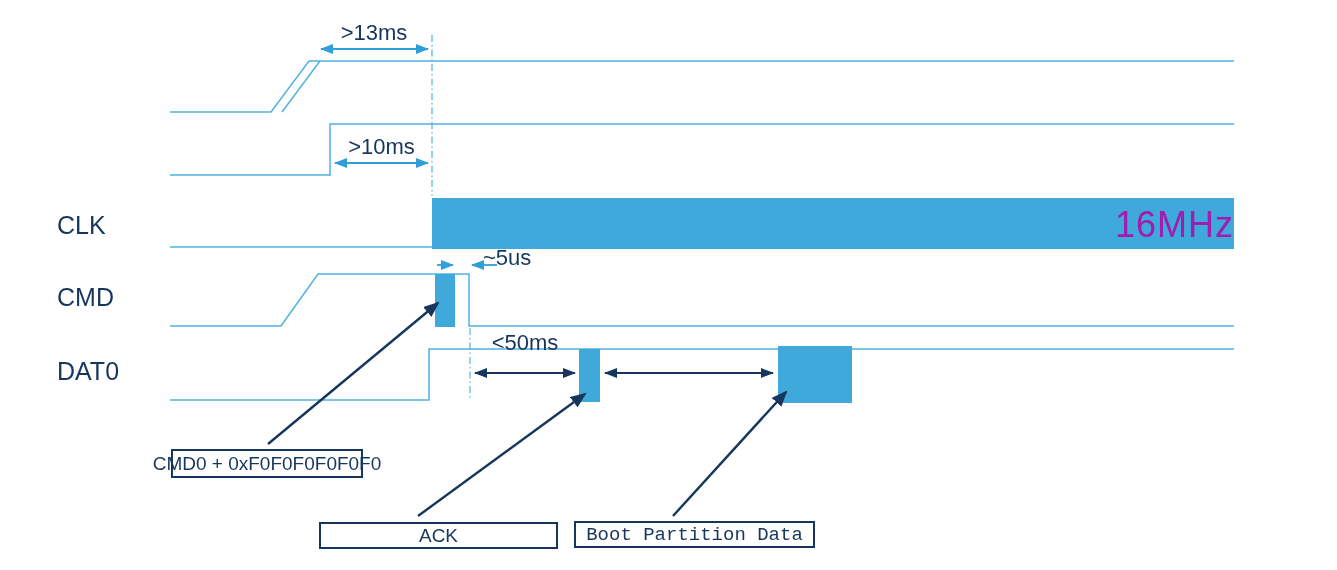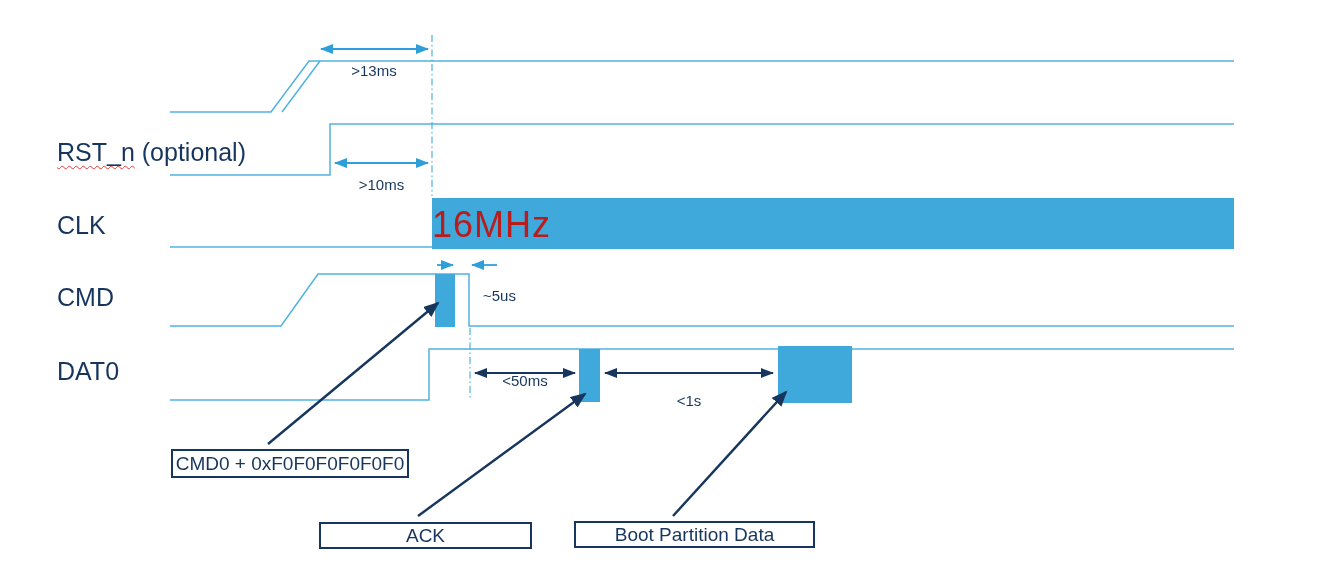--- a/index.html
+++ b/index.html
@@ -14,39 +14,38 @@
     color:var(--navy);white-space:nowrap;
   }
   .squiggle{
     text-decoration-line:underline;
     text-decoration-style:wavy;
     text-decoration-color:var(--squiggle,#E03C3C);
     text-decoration-thickness:1px;
     text-underline-offset:4px;
   }
   .dim-label{
-    position:absolute;font-size:15px;line-height:1.05;color:var(--navy);
+    position:absolute;font-size:22px;line-height:1.05;color:var(--navy);
     white-space:nowrap;
-    margin-top:42px;
   }
   .center{text-align:center;}
   .bar-label{
     position:absolute;left:432px;top:201px;width:802px;height:48px;
-    font-size:36px;color:#b91c1c;text-align:left;line-height:48px;
+    font-size:36px;color:#a21caf;text-align:right;line-height:48px;
     letter-spacing:1px;
   }
   .callout{
     position:absolute;box-sizing:border-box;background:#fff;
     border:2px solid var(--navy);display:flex;align-items:center;
     justify-content:center;font-size:19px;color:var(--navy);
     white-space:nowrap;
   }
-  #callout-cmd0{left:171px;top:449px;width:238px;height:29px;}
-  #callout-ack{left:319px;top:522px;width:213px;height:27px;}
-  #callout-boot{left:574px;top:521px;width:241px;height:27px;}
+  #callout-cmd0{left:171px;top:449px;width:192px;height:29px;}
+  #callout-ack{left:319px;top:522px;width:239px;height:27px;}
+  #callout-boot{left:574px;top:521px;width:241px;height:27px;font-family:Liberation Mono, monospace;}
 </style>
 </head>
 <body>
 
 <div id="stage">
 
   <svg id="wave-svg" width="1337" height="570" viewBox="0 0 1337 570">
     <defs>
       <marker id="mB" markerWidth="14" markerHeight="10" refX="12" refY="5" orient="auto-start-reverse" markerUnits="userSpaceOnUse">
         <path d="M0,0 L13,5 L0,10 Z" fill="#2E9FD8"></path>
@@ -90,30 +89,28 @@
       <line x1="605" y1="373" x2="773" y2="373" marker-start="url(#mN)" marker-end="url(#mN)"></line>
     </g>
 
     <g stroke="#17365D" stroke-width="2.4" fill="none">
       <line x1="268" y1="444" x2="438" y2="303" marker-end="url(#mC)"></line>
       <line x1="418" y1="516" x2="585" y2="394" marker-end="url(#mC)"></line>
       <line x1="673" y1="516" x2="786" y2="392" marker-end="url(#mC)"></line>
     </g>
   </svg>
 
-  <div class="sig-label" style="top:139px"><span class="squiggle">RST_n</span><span> (optional)</span></div>
   <div class="sig-label" style="top:212px">CLK</div>
   <div class="sig-label" style="top:284px">CMD</div>
   <div class="sig-label" style="top:358px">DAT0</div>
 
   <div class="dim-label center" style="left:318px;top:21px;width:112px">&gt;13ms</div>
   <div class="dim-label center" style="left:333px;top:135px;width:97px">&gt;10ms</div>
   <div class="dim-label" style="left:483px;top:246px">~5us</div>
   <div class="dim-label center" style="left:473px;top:331px;width:104px">&lt;50ms</div>
-  <div class="dim-label center" style="left:605px;top:351px;width:168px">&lt;1s</div>
 
   <div class="bar-label">16MHz</div>
 
   <div class="callout" id="callout-cmd0">
       <span>CMD0 + 0xF0F0F0F0F0F0</span>
     </div>
   <div class="callout" id="callout-ack">
       <span>ACK</span>
     </div>
   <div class="callout" id="callout-boot">

